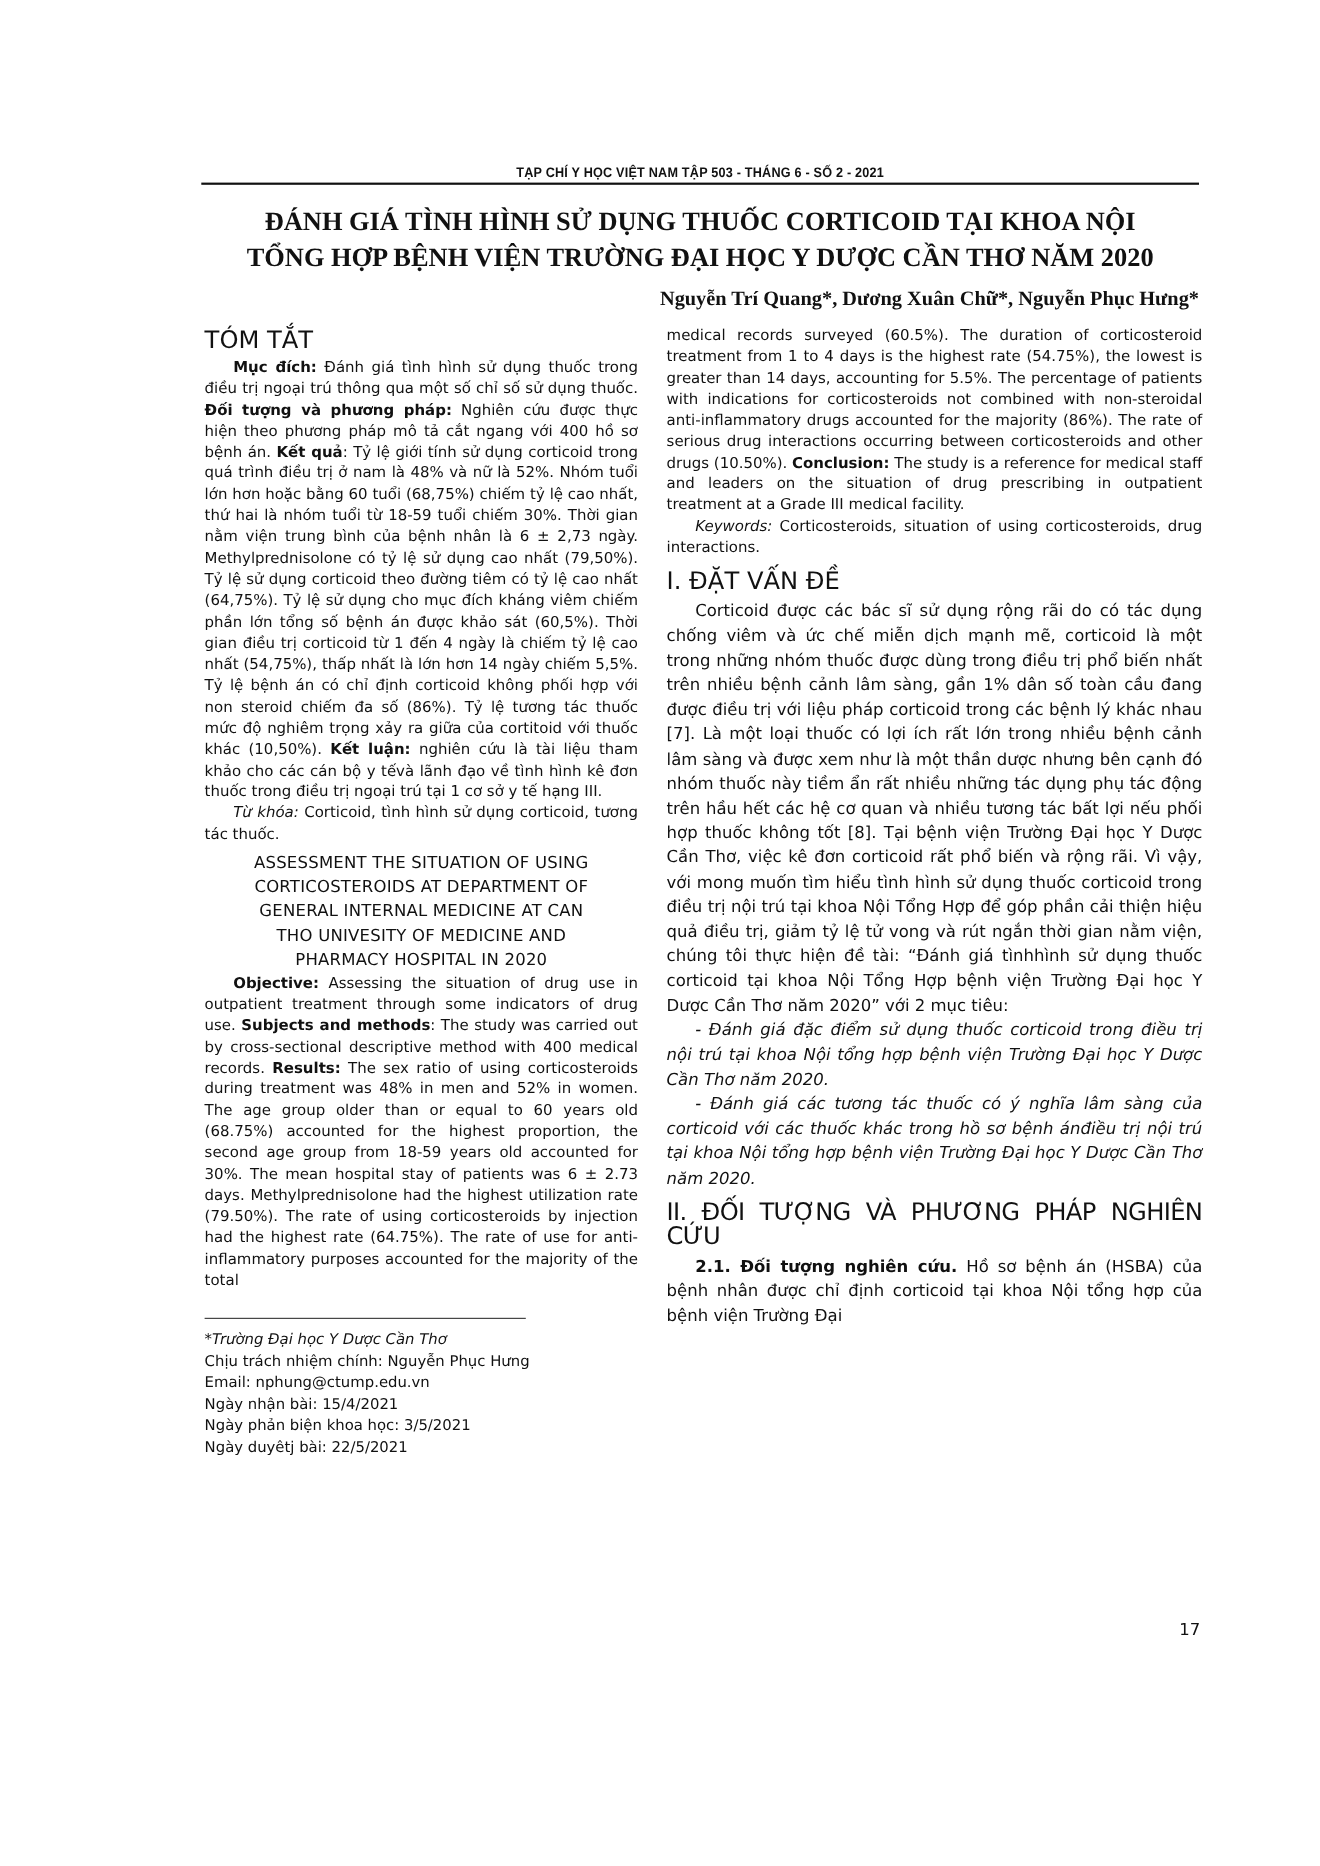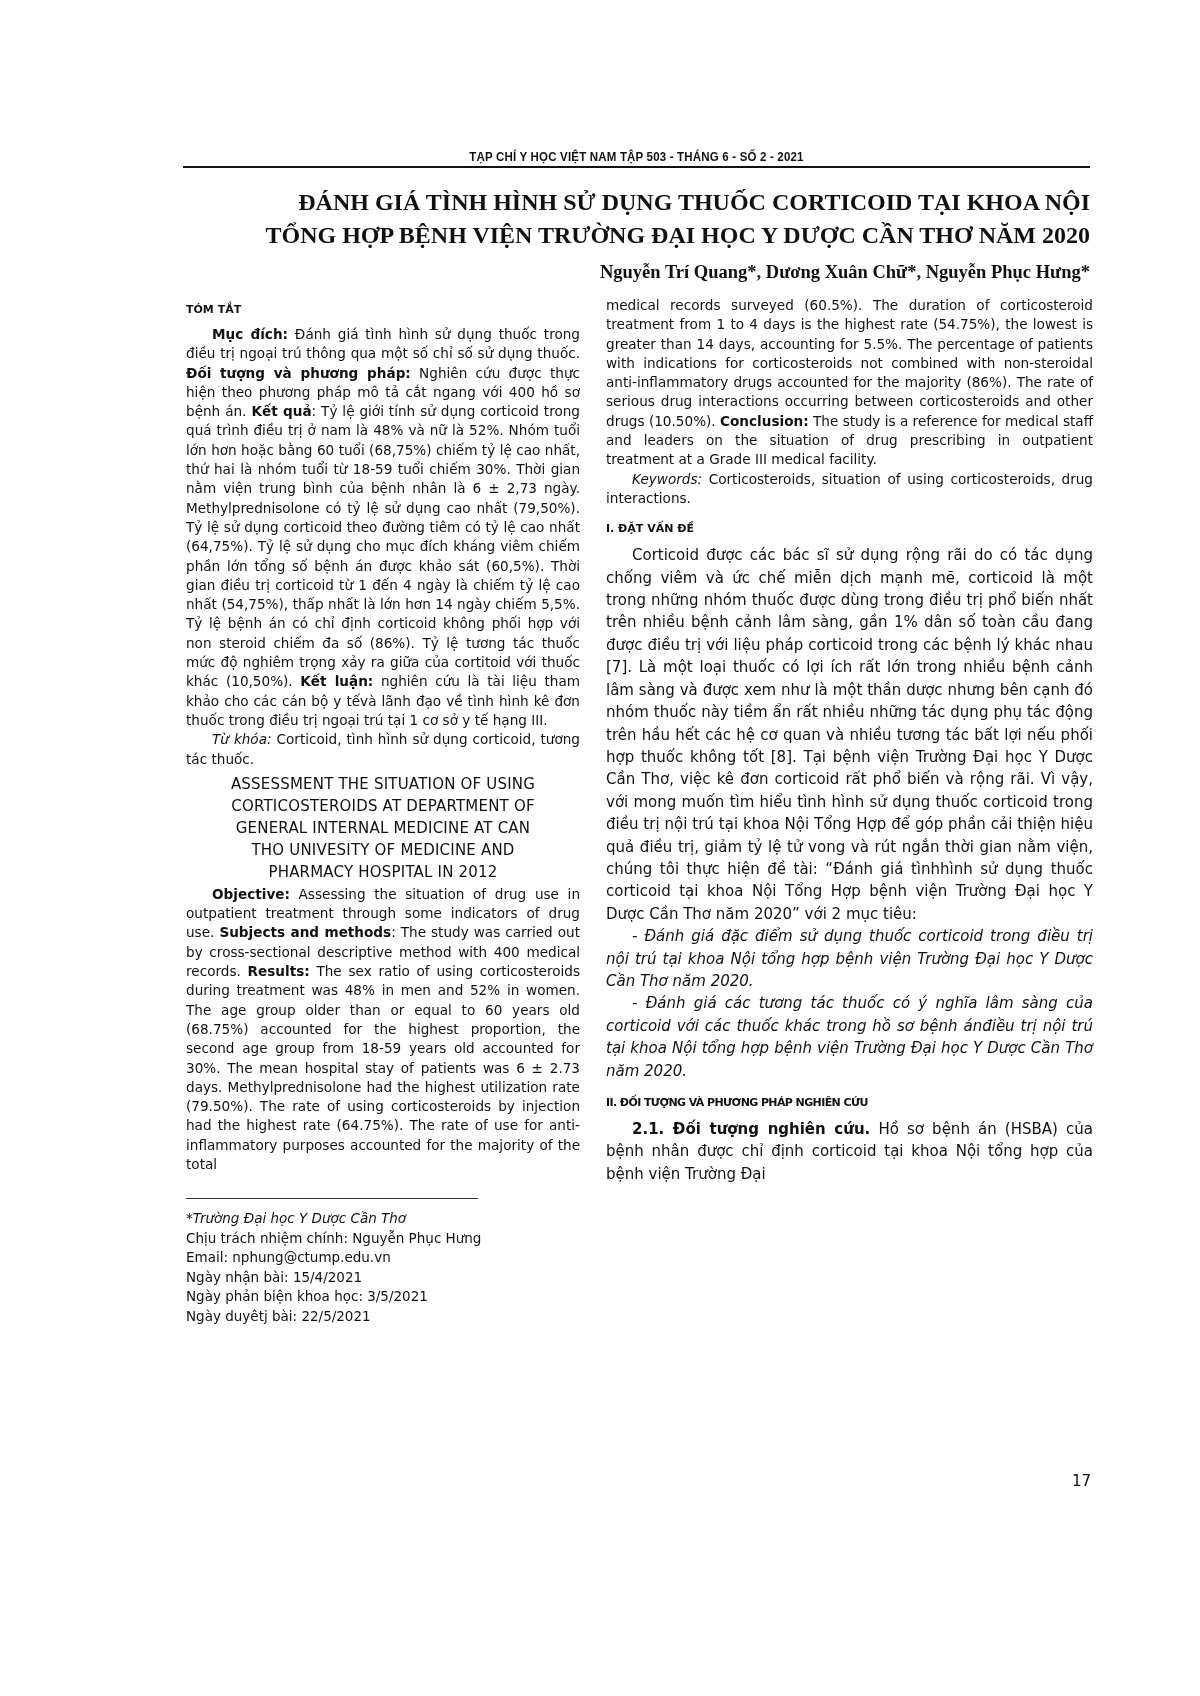--- a/index.html
+++ b/index.html
@@ -5,33 +5,33 @@
   html, body { margin:0; padding:0; background:#ffffff; }
   body { width:1200px; height:1696px; position:relative; overflow:hidden; color:#111; }
   .page { position:absolute; left:12px; top:0; width:1200px; height:1696px;margin-left:28px; }
   .journal-header {
     position:absolute; left:143px; top:150px; width:907px; text-align:center;
     font-family:"Liberation Sans", sans-serif; font-weight:bold; font-size:12.5px;
     letter-spacing:0.2px; transform:scaleX(0.92); transform-origin:center;
   }
   .header-rule { position:absolute; left:143px; top:166px; width:907px; height:2px; background:#111; }
   .title {
-    position:absolute; left:143px; top:186px; width:907px; text-align:right;
+    position:absolute; left:143px; top:186px; width:907px; text-align:center;
     font-family:"Liberation Serif", serif; font-weight:bold; font-size:24px; line-height:33px;
   }
   .authors {
     position:absolute; right:150px; top:262px; text-align:right;
     font-family:"Liberation Serif", serif; font-weight:bold; font-size:18.5px;
   }
   .col { position:absolute; font-family:"DejaVu Sans", sans-serif; font-size:13.6px; line-height:19.3px; text-align:justify; }
   .col-left { left:146px; top:296px; width:394px; }
   .col-right { left:566px; top:296px; width:487px; }
   .col p { margin:0; }
   .indent { text-indent:26px; }
-  .h-sec { font-family:"DejaVu Sans", sans-serif; font-weight:bold; font-size:11px; margin:8px 0 4px 0; line-height:22px; }
+  .h-sec { font-family:"DejaVu Sans", sans-serif; font-weight:normal; font-size:22px; margin:8px 0 4px 0; line-height:22px; }
   .h-sec.first { margin-top:3px; }
   .en-title { text-align:center; font-weight:normal; font-size:15px; line-height:22px; margin:4px 0 2px 0; letter-spacing:0.2px; }
   .b { font-weight:bold; }
   .bi { font-weight:normal; font-style:italic; }
   .i { font-style:italic; }
   .col-right .body { font-size:15px; line-height:22.4px; }
   .col-right .abstract { font-size:13.6px; line-height:19.3px; }
   .footnote-rule { width:292px; height:1px; background:#333; margin:24px 0 10px 0; }
   .footnote { font-size:13.5px; line-height:19.5px; text-align:left; }
   .footnote .i { font-style:italic; }
@@ -55,21 +55,21 @@
   <div class="col col-left">
     <div class="h-sec first">TÓM TẮT</div>
     <p class="indent"><span class="b">Mục đích:</span><span> Đánh giá tình hình sử dụng thuốc trong điều trị ngoại trú thông qua một số chỉ số sử dụng thuốc. </span><span class="b">Đối tượng và phương pháp:</span><span> Nghiên cứu được thực hiện theo phương pháp mô tả cắt ngang với 400 hồ sơ bệnh án. </span><span class="b">Kết quả</span><span>: Tỷ lệ giới tính sử dụng corticoid trong quá trình điều trị ở nam là 48% và nữ là 52%. Nhóm tuổi lớn hơn hoặc bằng 60 tuổi (68,75%) chiếm tỷ lệ cao nhất, thứ hai là nhóm tuổi từ 18-59 tuổi chiếm 30%. Thời gian nằm viện trung bình của bệnh nhân là 6 ± 2,73 ngày. Methylprednisolone có tỷ lệ sử dụng cao nhất (79,50%). Tỷ lệ sử dụng corticoid theo đường tiêm có tỷ lệ cao nhất (64,75%). Tỷ lệ sử dụng cho mục đích kháng viêm chiếm phần lớn tổng số bệnh án được khảo sát (60,5%). Thời gian điều trị corticoid từ 1 đến 4 ngày là chiếm tỷ lệ cao nhất (54,75%), thấp nhất là lớn hơn 14 ngày chiếm 5,5%. Tỷ lệ bệnh án có chỉ định corticoid không phối hợp với non steroid chiếm đa số (86%). Tỷ lệ tương tác thuốc mức độ nghiêm trọng xảy ra giữa của cortitoid với thuốc khác (10,50%). </span><span class="b">Kết luận:</span><span> nghiên cứu là tài liệu tham khảo cho các cán bộ y tếvà lãnh đạo về tình hình kê đơn thuốc trong điều trị ngoại trú tại 1 cơ sở y tế hạng III.</span></p>
     <p class="indent"><span class="bi">Từ khóa:</span><span> Corticoid, tình hình sử dụng corticoid, tương tác thuốc.</span></p>
 
     <div class="en-title">
       <div>ASSESSMENT THE SITUATION OF USING</div>
       <div>CORTICOSTEROIDS AT DEPARTMENT OF</div>
       <div>GENERAL INTERNAL MEDICINE AT CAN</div>
       <div>THO UNIVESITY OF MEDICINE AND</div>
-      <div>PHARMACY HOSPITAL IN 2012</div>
+      <div>PHARMACY HOSPITAL IN 2020</div>
     </div>
     <p class="indent"><span class="b">Objective:</span><span> Assessing the situation of drug use in outpatient treatment through some indicators of drug use. </span><span class="b">Subjects and methods</span><span>: The study was carried out by cross-sectional descriptive method with 400 medical records. </span><span class="b">Results:</span><span> The sex ratio of using corticosteroids during treatment was 48% in men and 52% in women. The age group older than or equal to 60 years old (68.75%) accounted for the highest proportion, the second age group from 18-59 years old accounted for 30%. The mean hospital stay of patients was 6 ± 2.73 days. Methylprednisolone had the highest utilization rate (79.50%). The rate of using corticosteroids by injection had the highest rate (64.75%). The rate of use for anti-inflammatory purposes accounted for the majority of the total</span></p>
 
     <div class="footnote-rule"></div>
     <div class="footnote">
       <div class="i">*Trường Đại học Y Dược Cần Thơ</div>
       <div>Chịu trách nhiệm chính: Nguyễn Phục Hưng</div>
       <div>Email: nphung@ctump.edu.vn</div>
       <div>Ngày nhận bài: 15/4/2021</div>
       <div>Ngày phản biện khoa học: 3/5/2021</div>

